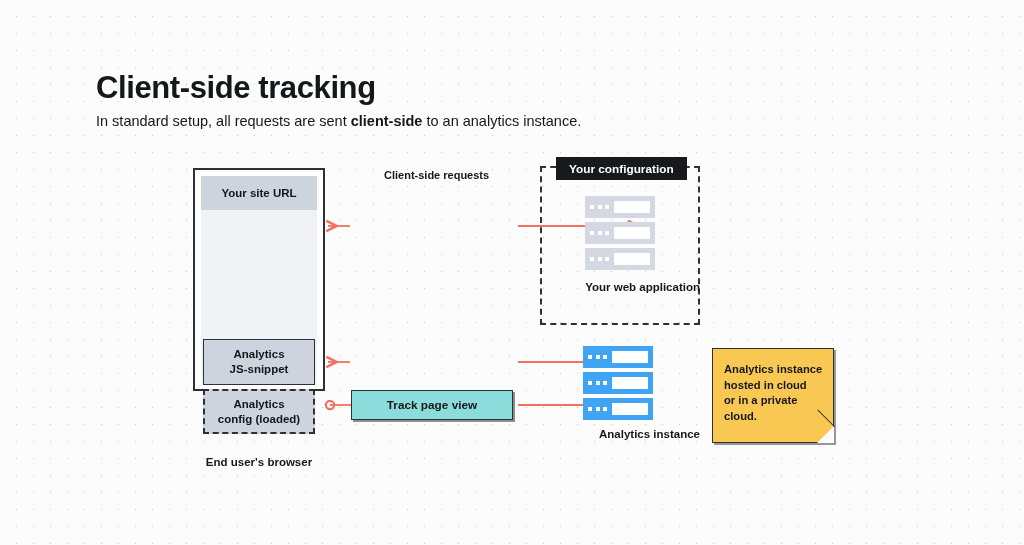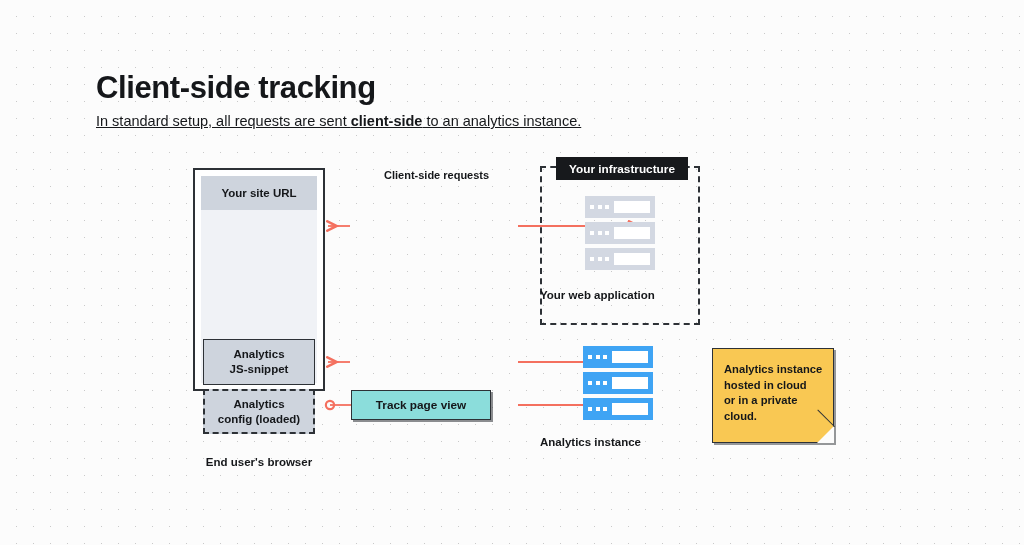--- a/index.html
+++ b/index.html
@@ -36,21 +36,20 @@
     color: #15171a;
     white-space: nowrap;
   }
   #page-subtitle {
     position: absolute;
     left: 96px;
     top: 113px;
     font-size: 14.5px;
     color: #15171a;
     white-space: nowrap;
-    text-decoration: underline;
   }
   #page-subtitle b { font-weight: bold; }
 
   
   .browser {
     position: absolute;
     left: 193px;
     top: 168px;
     width: 132px;
     height: 223px;
@@ -135,21 +134,21 @@
     justify-content: center;
     font-size: 11.8px;
     font-weight: bold;
     line-height: 15px;
     color: #15171a;
     box-sizing: border-box;
     text-align: center;
   }
   #teal-load-page   { left: 351px; top: 209px; width: 166px; height: 34px; }
   #teal-load-cont   { left: 351px; top: 342px; width: 166px; height: 41px; }
-  #teal-track-view  { left: 351px; top: 390px; width: 140px; height: 30px; }
+  #teal-track-view  { left: 351px; top: 390px; width: 162px; height: 30px; }
 
   
   .flow-label {
     position: absolute;
     font-size: 11px;
     font-weight: bold;
     color: #15171a;
     white-space: nowrap;
   }
   #label-client-requests { left: 384px; top: 169px; }
@@ -223,25 +222,24 @@
   }
   .server-bay {
     flex: 1;
     height: 12px;
     background: #ffffff;
     margin-right: 5px;
   }
 
   .node-caption {
     position: absolute;
-    text-align: left;
+    text-align: right;
     font-size: 11.5px;
     line-height: 15px;
     white-space: nowrap;
-    margin-top: 8px;
   }
   .node-caption .strong { font-weight: bold; }
   #caption-web { left: 540px; top: 280px; width: 160px; }
   #caption-analytics { left: 540px; top: 427px; width: 160px; }
 
   
   .sticky {
     position: absolute;
     left: 712px;
     top: 348px;
@@ -328,21 +326,21 @@
 
     <line x1="351" y1="405" x2="330" y2="405" stroke="#f4705f" stroke-width="1.8" marker-end="url(#circle-end)"></line>
     <line x1="518" y1="405" x2="585" y2="405" stroke="#f4705f" stroke-width="1.8" marker-end="url(#arrow-right)"></line>
   </svg>
 
   <div class="teal-box" id="teal-track-view">
     <span>Track page view</span>
   </div>
 
   <div class="infra-region"></div>
-  <div class="infra-badge">Your infrastructure</div>
+  <div class="infra-badge">Your configuration</div>
 
   <div class="server-stack" id="stack-web">
     <div class="server-unit gray">
       <span class="server-dots">
           <span></span>
           <span></span>
           <span></span>
         </span>
       <span class="server-bay"></span>
     </div>

